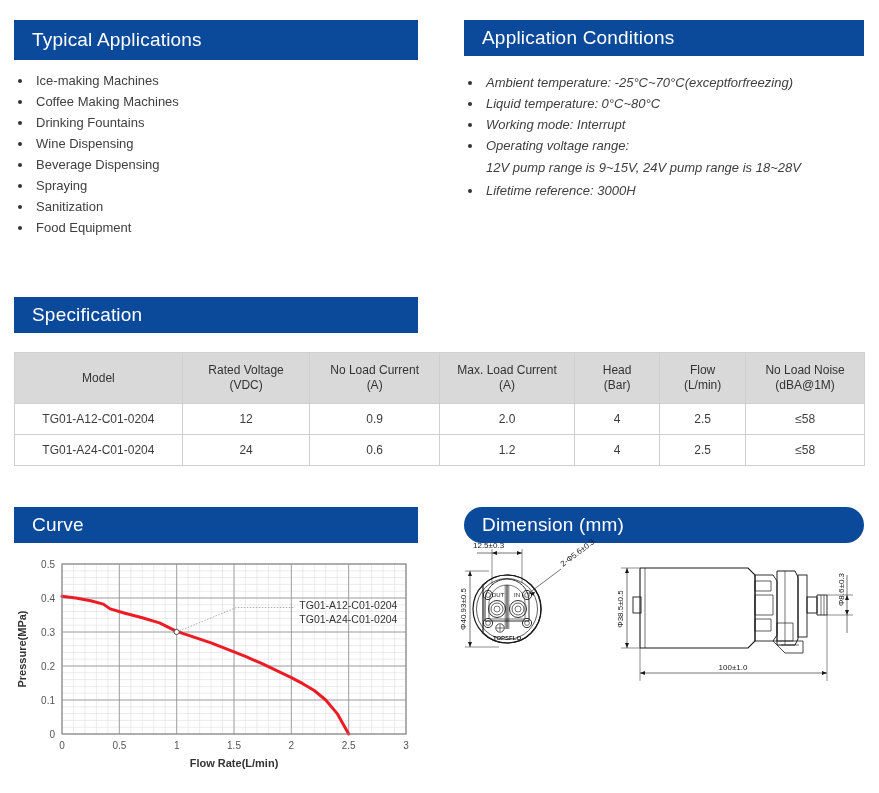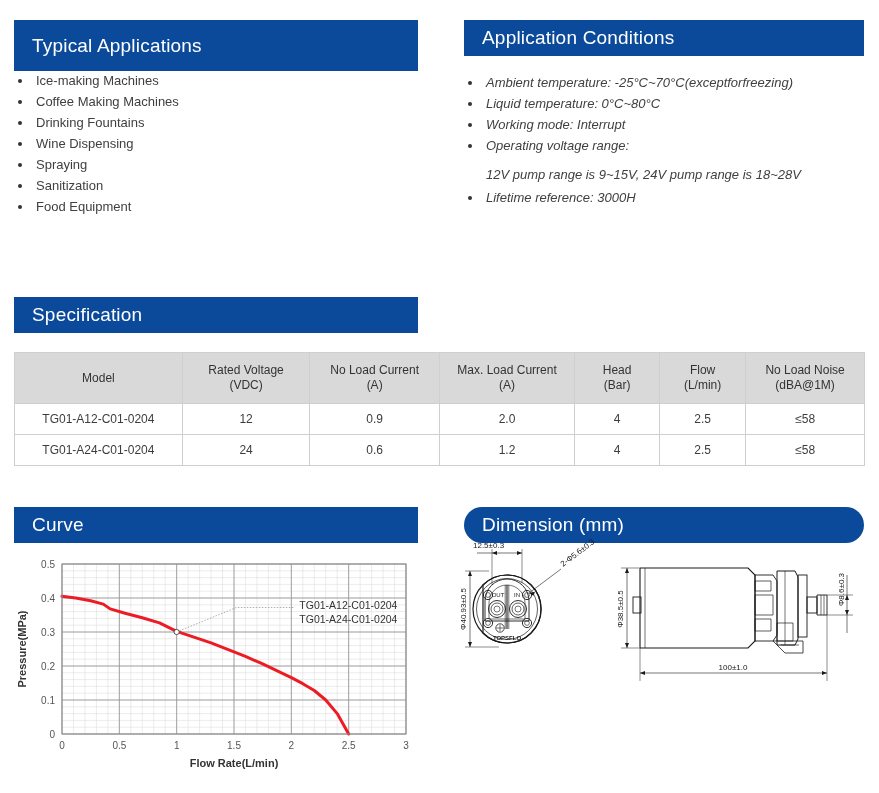--- a/index.html
+++ b/index.html
@@ -48,21 +48,21 @@
     position: absolute;
     left: 4px;
     top: 9px;
     width: 4px;
     height: 4px;
     background: #333;
     border-radius: 50%;
   }
   .bullet-list li.sub {
     padding-left: 22px;
-    margin-top: 8px;
+    margin-top: 1px;
   }
 
   
   .spec-table {
     position: absolute;
     border-collapse: collapse;
     font-size: 12px;
     color: #3c3c3c;
   }
   .spec-table th,
@@ -86,29 +86,30 @@
   
   .chart-wrap { position: absolute; }
   .chart-svg { display: block; }
 
   
   .dim-wrap { position: absolute; }
 </style>
 </head>
 <body>
 
-<div class="sec-head" style="left:14px; top:20px; width:404px; height:51px;">
+<div class="sec-head" style="left:14px; top:20px; width:404px; height:40px;">
   <span>Typical Applications</span>
 </div>
 
 <ul class="bullet-list" style="left:14px; top:70px; width:404px;">
   <li><span class="dot"></span><span>Ice-making Machines</span></li>
   <li><span class="dot"></span><span>Coffee Making Machines</span></li>
   <li><span class="dot"></span><span>Drinking Fountains</span></li>
   <li><span class="dot"></span><span>Wine Dispensing</span></li>
+  <li><span class="dot"></span><span>Beverage Dispensing</span></li>
   <li><span class="dot"></span><span>Spraying</span></li>
   <li><span class="dot"></span><span>Sanitization</span></li>
   <li><span class="dot"></span><span>Food Equipment</span></li>
 </ul>
 
 <div class="sec-head" style="left:464px; top:20px; width:400px; height:36px;">
   <span>Application Conditions</span>
 </div>
 
 <ul class="bullet-list" style="left:464px; top:72px; width:400px;font-style:italic;">

